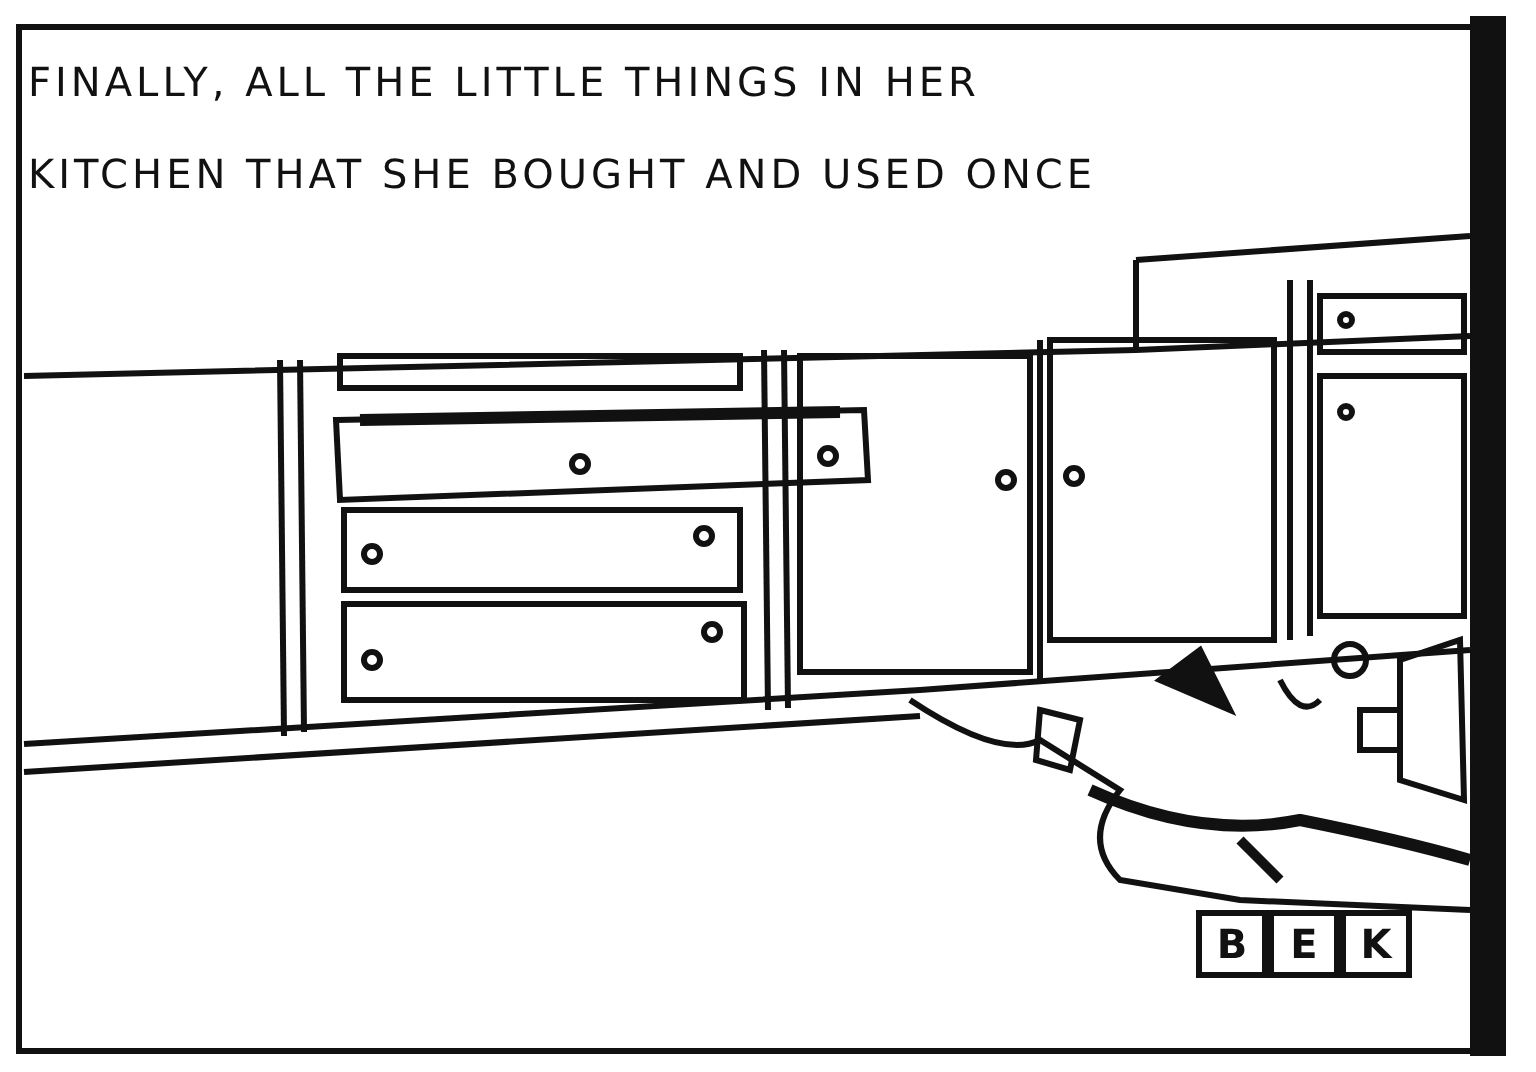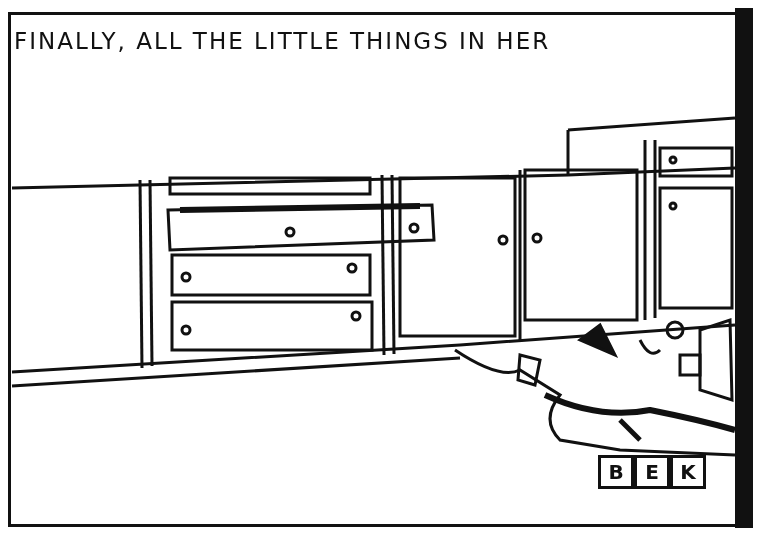--- a/index.html
+++ b/index.html
@@ -1,20 +1,20 @@
 <!DOCTYPE html>
 <html><head>
 <meta charset="utf-8">
 <style>
   html,body{margin:0;padding:0;background:#fff;}
   body{width:768px;height:536px;position:relative;overflow:hidden;font-family:"DejaVu Sans",sans-serif;}
   .panel{position:absolute;left:8px;top:12px;width:745px;height:515px;border:3px solid #111;box-sizing:border-box;background:#fff;}
   .rightbar{position:absolute;left:735px;top:8px;width:18px;height:520px;background:#111;}
   svg{position:absolute;left:0;top:0;}
-  .caption{position:absolute;left:14px;top:18px;width:560px;font-family:"DejaVu Sans",sans-serif;font-size:23px;letter-spacing:2px;line-height:46px;color:#111;text-transform:uppercase;}
+  .caption{position:absolute;left:14px;top:18px;width:560px;font-family:"DejaVu Sans",sans-serif;font-size:20px;letter-spacing:2px;line-height:46px;color:#111;text-transform:uppercase;}
   .caption div{white-space:nowrap;}
   .blocks{position:absolute;left:598px;top:455px;display:flex;gap:0;}
   .blk{width:36px;height:34px;border:3px solid #111;box-sizing:border-box;display:flex;align-items:center;justify-content:center;font-size:20px;font-weight:bold;background:#fff;color:#111;}
 </style>
 </head>
 <body>
 
 <div class="panel"></div>
 <div class="rightbar"></div>
 
@@ -63,19 +63,20 @@
   <path d="M640 340 Q650 360 660 350"></path>
   <circle cx="675" cy="330" r="8"></circle>
   <rect x="680" y="355" width="20" height="20"></rect>
   <path d="M700 330 L730 320 L732 400 L700 390 Z"></path>
   <path d="M520 355 L540 360 L535 385 L518 380 Z"></path>
   <path d="M620 420 L640 440" stroke-width="5"></path>
 </svg>
 
 <div class="caption">
   <div>Finally, all the little things in her</div>
+  <div>kitchen that she bought and used once</div>
 </div>
 
 <div class="blocks">
   <div class="blk">B</div>
   <div class="blk">E</div>
   <div class="blk">K</div>
 </div>
 
 </body></html>

